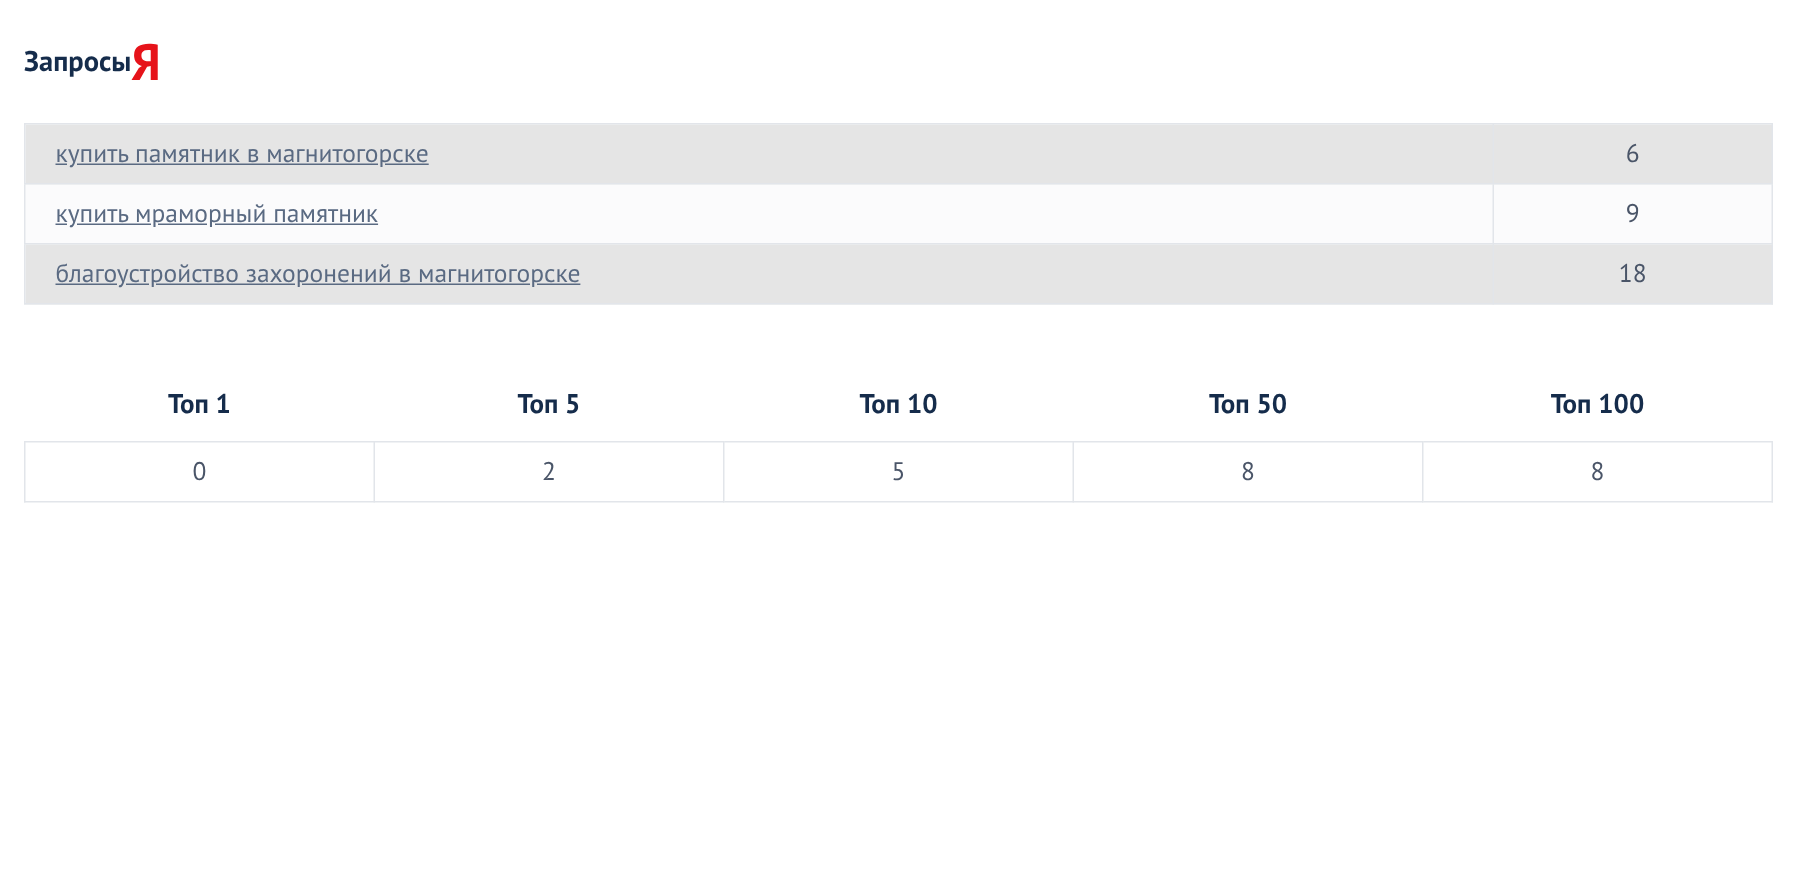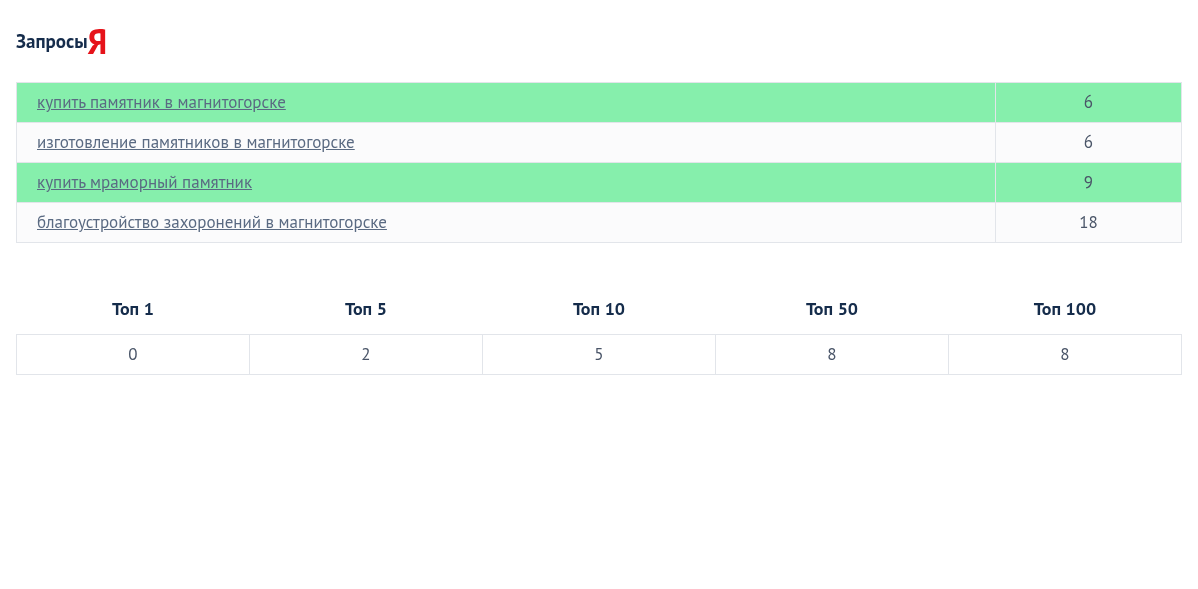--- a/index.html
+++ b/index.html
@@ -37,21 +37,21 @@
     width: 100%;
     border-collapse: collapse;
     table-layout: fixed;
   }
   table.queries col.val { width: 186px; }
   table.queries td {
     border: 1px solid #e2e5ea;
     padding: 8px 10px 9px 20px;
     font-size: 17px;
     color: #4a5568;
-    background: #86efac;
+    background: #e5e5e5;
     vertical-align: middle;
   }
   table.queries tr:nth-child(even) td {
     background: #fbfbfc;
   }
   table.queries td.val {
     text-align: center;
     color: #4a5568;
     font-size: 17px;
     padding-left: 8px;
@@ -98,24 +98,20 @@
     <colgroup>
         <col>
         <col class="val">
       </colgroup>
     <tbody>
       <tr>
         <td><a href="#">купить памятник в магнитогорске</a></td>
         <td class="val">6</td>
       </tr>
       <tr>
-        <td><a href="#">изготовление памятников в магнитогорске</a></td>
-        <td class="val">6</td>
-      </tr>
-      <tr>
         <td><a href="#">купить мраморный памятник</a></td>
         <td class="val">9</td>
       </tr>
       <tr>
         <td><a href="#">благоустройство захоронений в магнитогорске</a></td>
         <td class="val">18</td>
       </tr>
     </tbody>
   </table>
 

